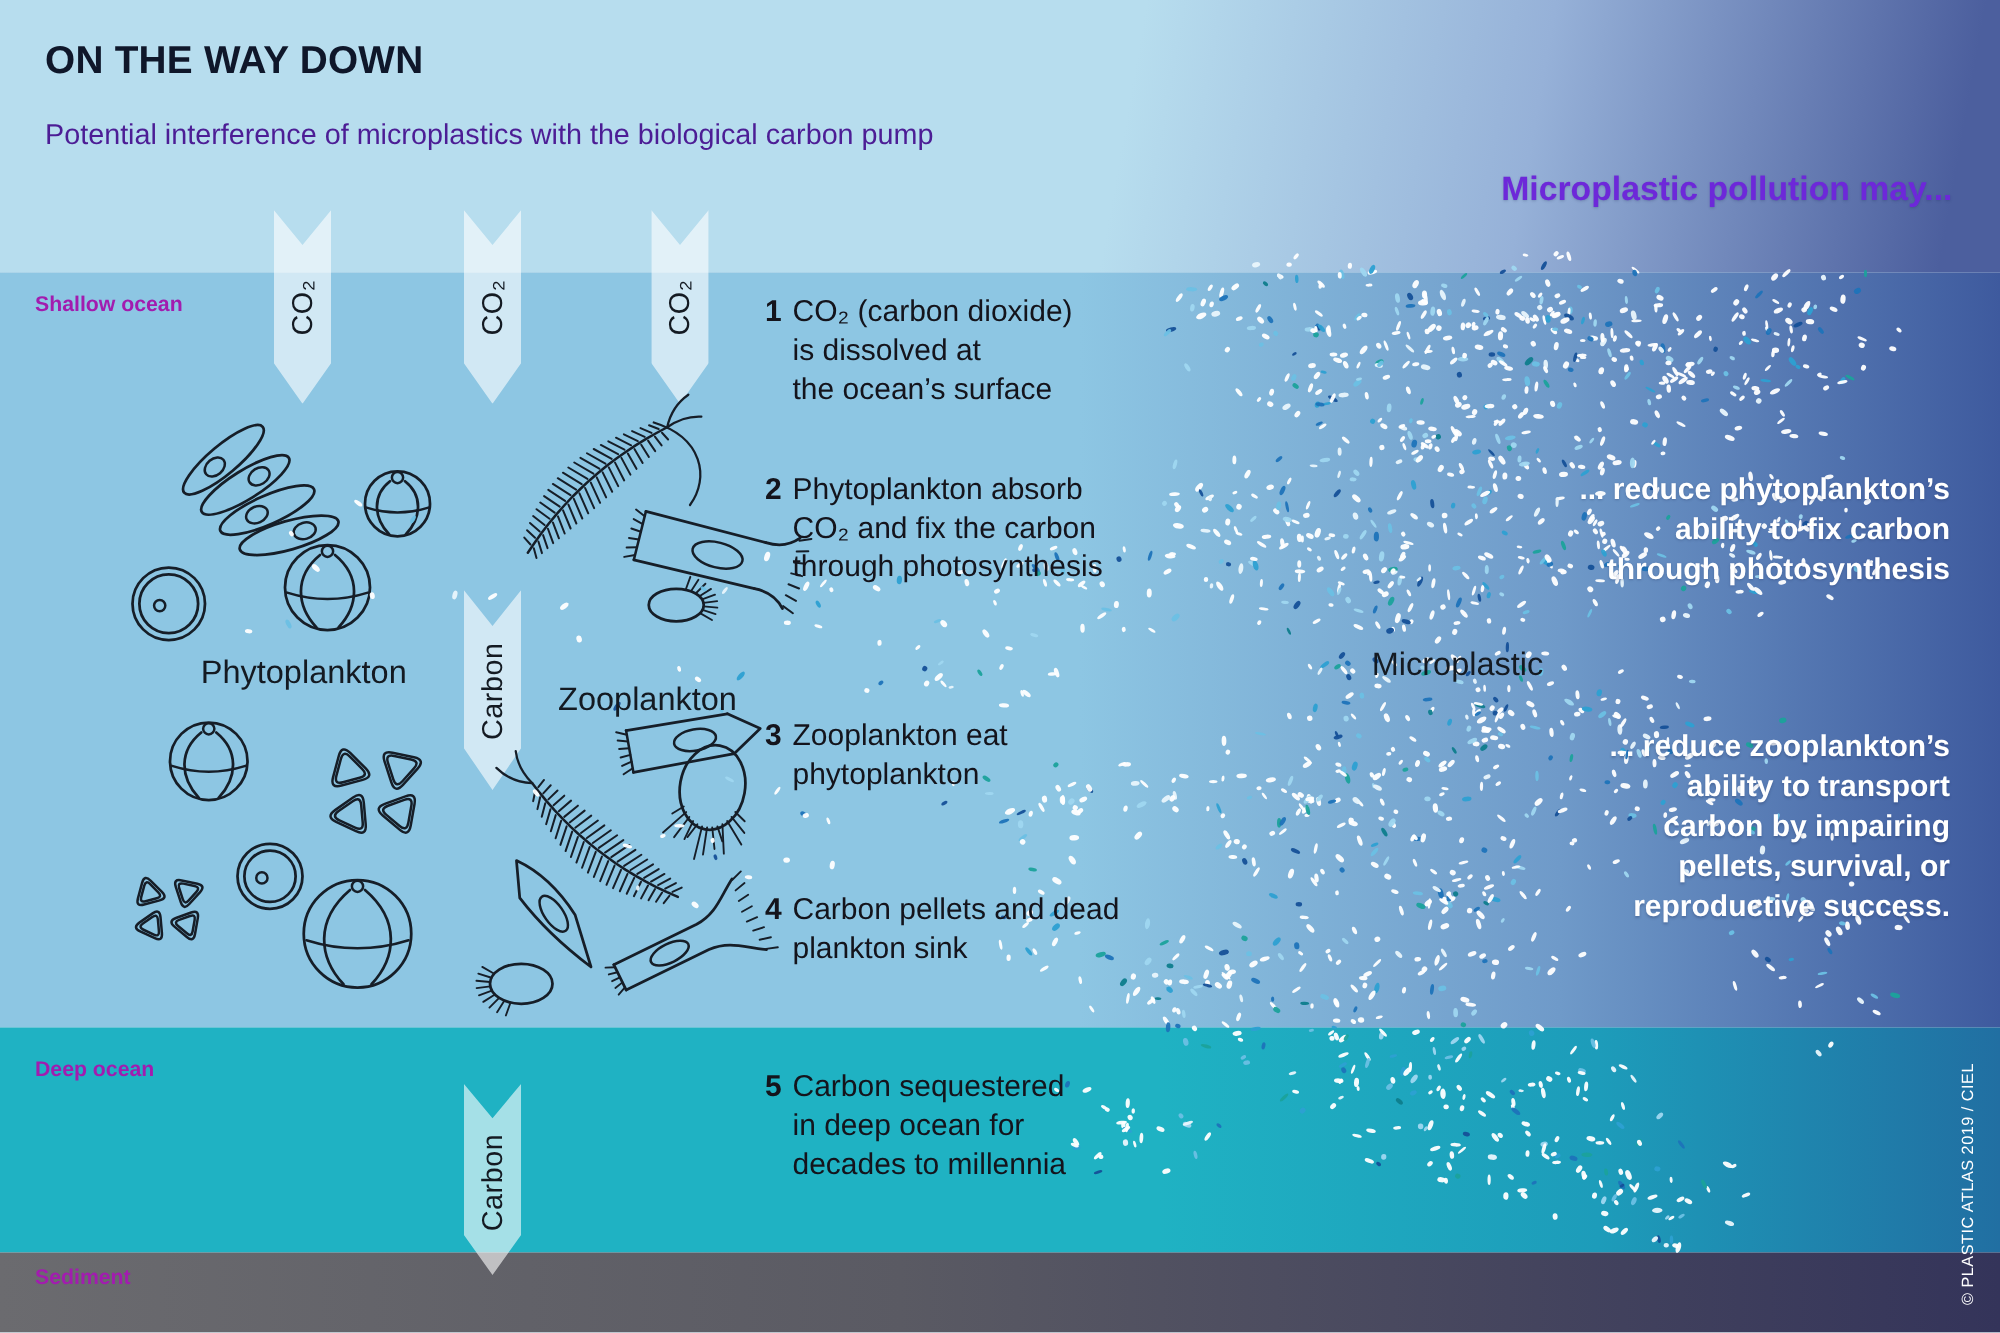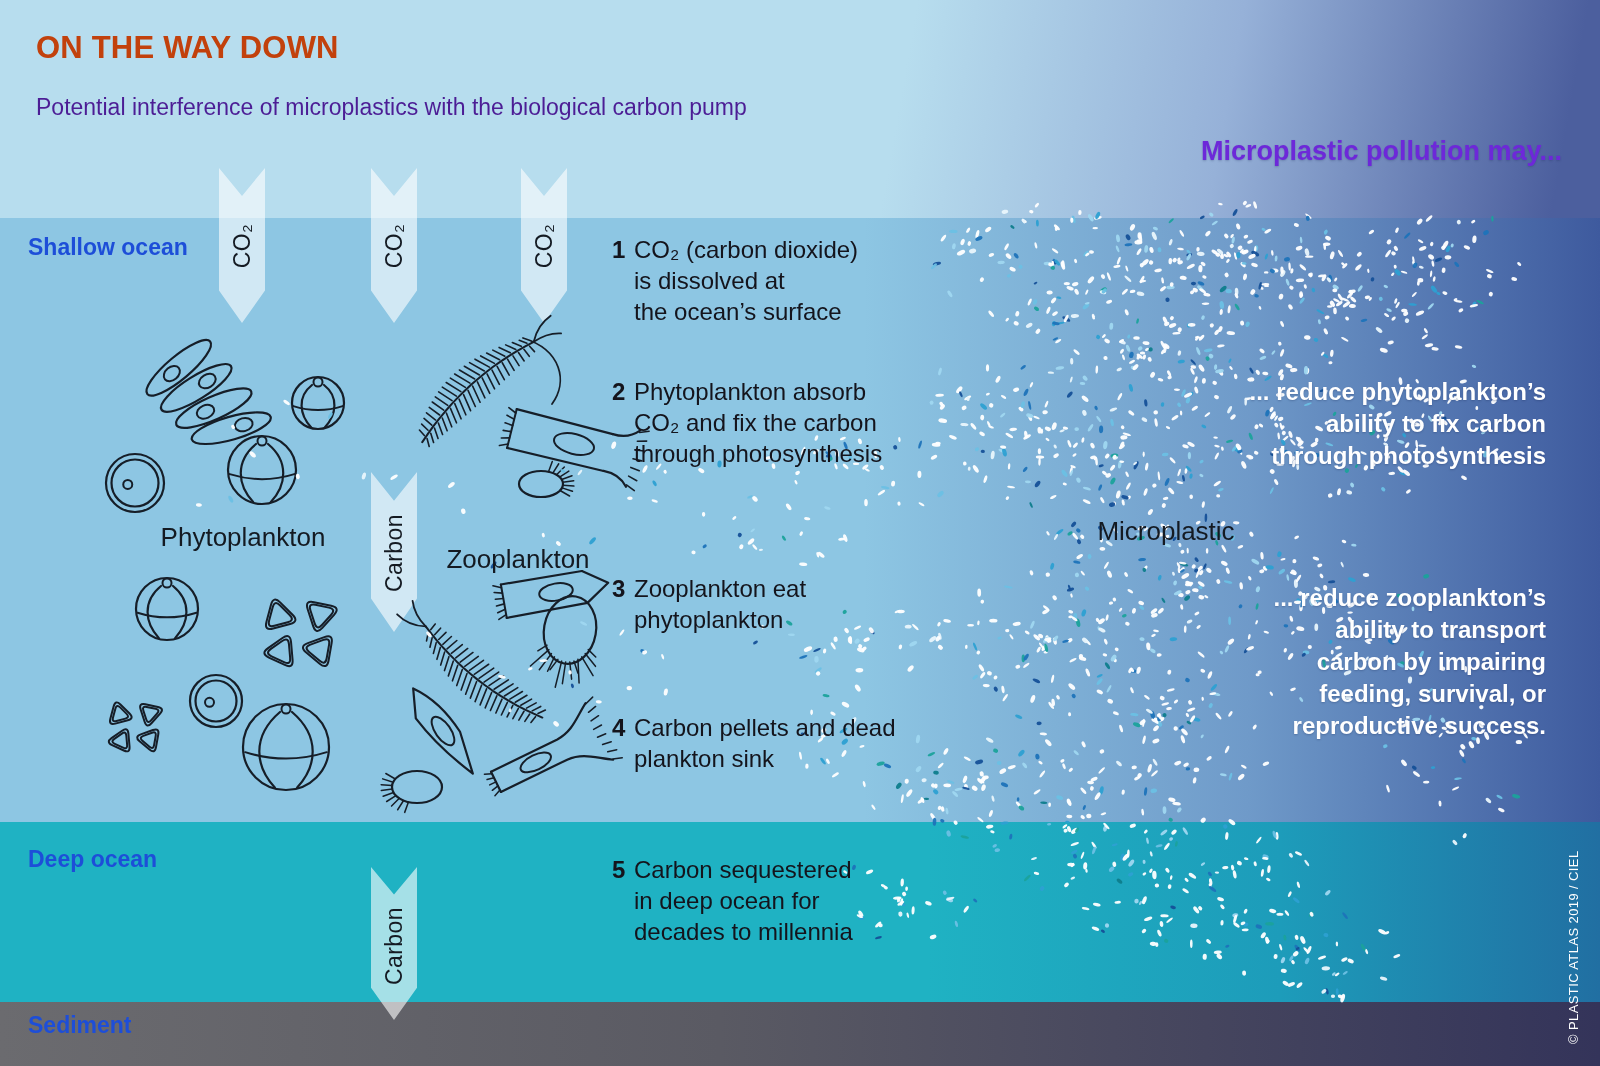--- a/index.html
+++ b/index.html
@@ -20,46 +20,46 @@
   .arrow{position:absolute;background:rgba(255,255,255,0.60);
     clip-path:polygon(0% 0%,50% 18%,100% 0%,100% 79%,50% 100%,0% 79%);}
   .arrow.co2{width:46px;height:155px;top:168px;}
   .arrow.carbon-shallow{left:371px;top:472px;width:46px;height:160px;}
   .arrow.carbon-deep{left:371px;top:867px;width:46px;height:153px;}
 
   .vlabel{position:absolute;transform:translate(-50%,-50%) rotate(-90deg);
     color:#141a22;font-size:23px;letter-spacing:.4px;white-space:nowrap;}
 
   .title{position:absolute;left:36px;top:30px;font-size:31px;font-weight:bold;
-    color:#c2410c;letter-spacing:.2px;}
+    color:#0f172a;letter-spacing:.2px;}
   .subtitle{position:absolute;left:36px;top:72px;font-size:23px;color:#4c1d95;margin-top:22px;}
 
   .headline{position:absolute;right:38px;top:136px;color:#6d28d9;font-weight:bold;
     font-size:27px;text-shadow:0 1px 2px rgba(30,45,90,.25);}
 
-  .zone-label{position:absolute;left:28px;color:#1d4ed8;font-weight:bold;font-size:23px;}
+  .zone-label{position:absolute;left:28px;color:#a21caf;font-weight:bold;font-size:17px;}
   .zone-shallow{top:234px;}
   .zone-deep{top:846px;}
   .zone-sediment{top:1012px;text-align:center;}
 
   .org-label{position:absolute;transform:translateX(-50%);color:#141a22;font-size:26px;}
   .lbl-phyto{left:243px;top:522px;}
   .lbl-zoo{left:518px;top:544px;}
   .lbl-micro{left:1166px;top:516px;}
 
   .step{position:absolute;display:flex;color:#14141c;font-size:24px;line-height:31px;}
   .step .num{font-weight:bold;width:22px;flex:none;}
   .step .txt{white-space:pre-line;}
   .step-1{left:612px;top:234px;}
   .step-2{left:612px;top:376px;}
   .step-3{left:612px;top:573px;}
   .step-4{left:612px;top:712px;}
   .step-5{left:612px;top:854px;}
 
-  .effect{position:absolute;right:54px;color:#fff;font-weight:bold;font-size:24px;
+  .effect{position:absolute;right:40px;color:#fff;font-weight:bold;font-size:24px;
     line-height:32px;text-align:right;white-space:pre-line;
     text-shadow:0 1px 2px rgba(30,45,90,.3);}
   .effect-1{top:376px;}
   .effect-2{top:582px;}
 
   .credit{position:absolute;left:1566px;top:1044px;transform-origin:0 0;
     transform:rotate(-90deg);color:#fff;font-size:13px;letter-spacing:.4px;
     white-space:nowrap;}
 
   svg.layer{position:absolute;left:0;top:0;pointer-events:none;}
@@ -2068,17 +2068,17 @@
 in deep ocean for
 decades to millennia</span>
   </div>
 
   <div class="effect effect-1">... reduce phytoplankton’s
 ability to fix carbon
 through photosynthesis</div>
   <div class="effect effect-2">... reduce zooplankton’s
 ability to transport
 carbon by impairing
-feeding, survival, or
+pellets, survival, or
 reproductive success.</div>
 
   <div class="credit">© PLASTIC ATLAS 2019 / CIEL</div>
 </div>
 
 </body></html>

